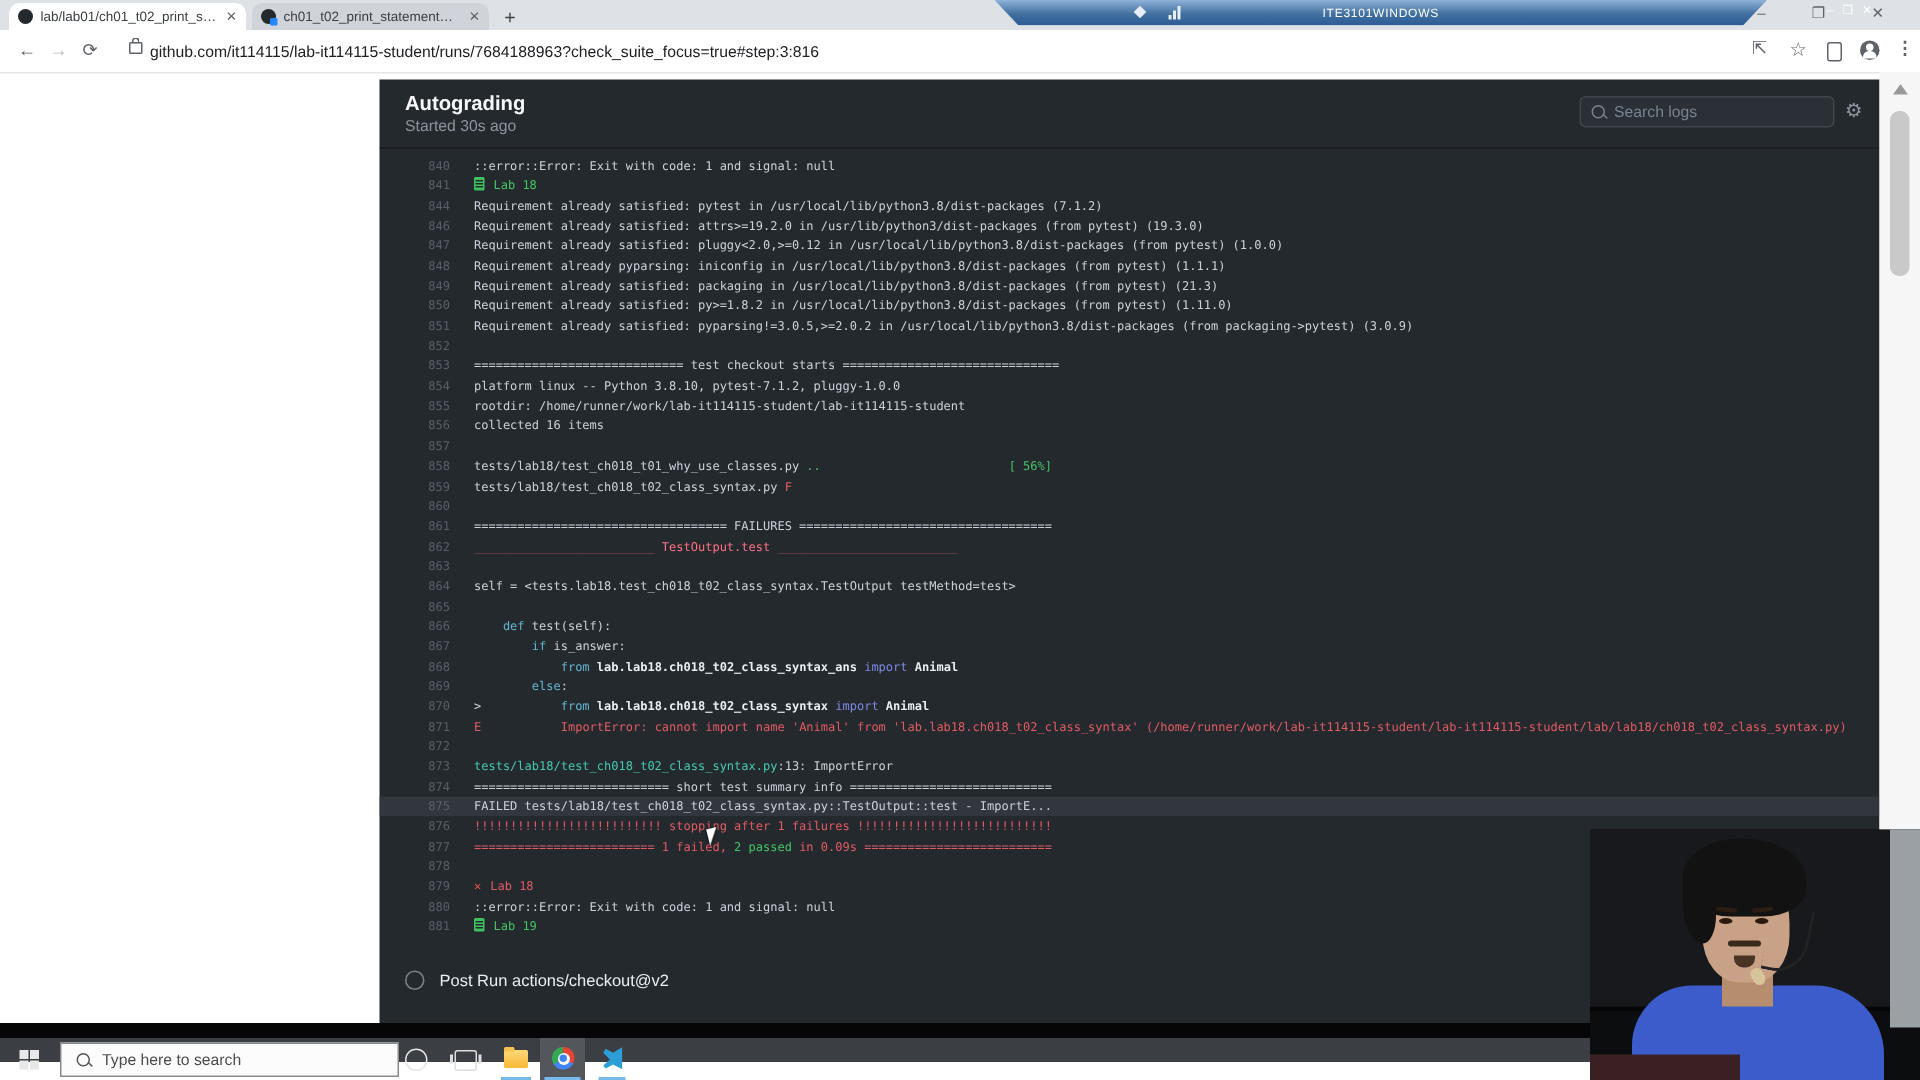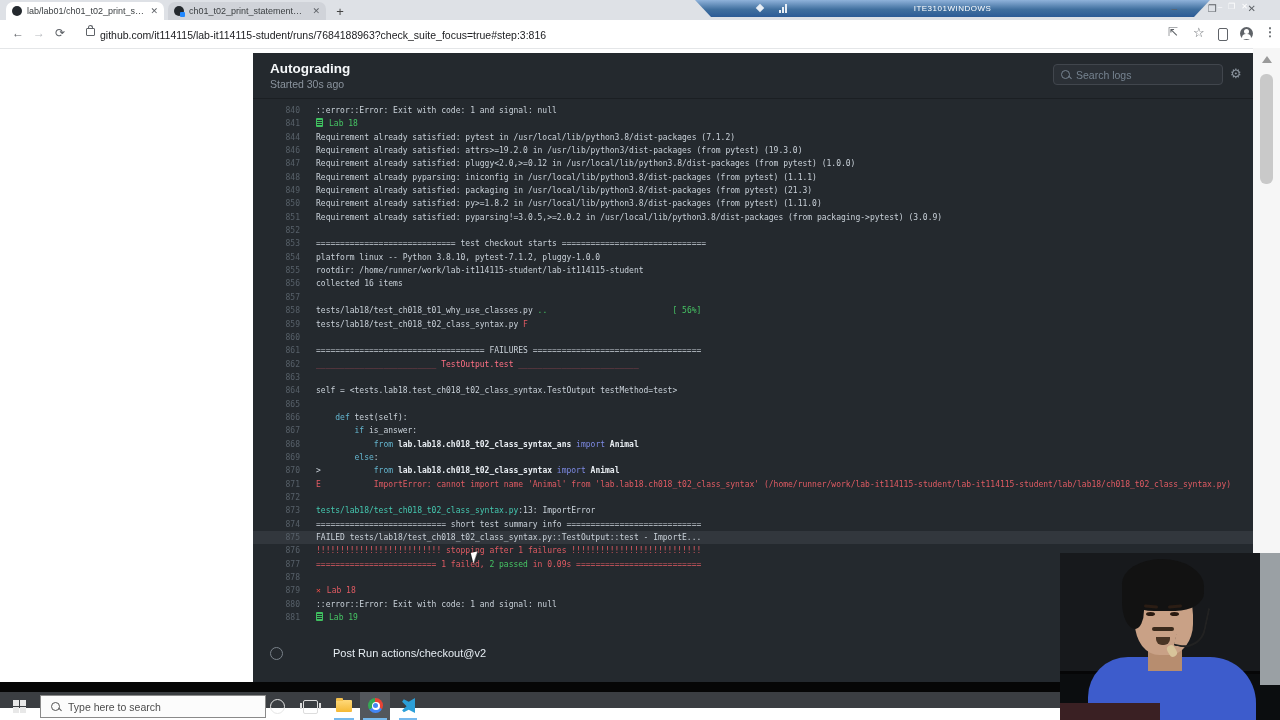--- a/index.html
+++ b/index.html
@@ -20,21 +20,21 @@
   .newtab{top:4px;left:332px;font-size:13px;color:#444;width:16px;height:16px;text-align:center;line-height:15px;}
 
   .navbar{left:0;top:20px;width:1280px;height:28px;background:#fff;border-bottom:1px solid #e4e6e8;}
   .navico{top:26px;font-size:12px;color:#5f6368;}
   .urltext{top:29px;left:100px;font-size:10.5px;color:#202124;white-space:nowrap;}
   .lock{top:28px;left:86px;width:7px;height:6px;border:1px solid #5f6368;border-radius:1px;}
   .lock:before{content:"";position:absolute;left:1px;top:-4px;width:3px;height:3px;border:1px solid #5f6368;
                border-bottom:none;border-radius:3px 3px 0 0;}
 
   
-  .vmbar{left:695px;top:0;width:515px;height:17px;
+  .vmbar{left:663px;top:0;width:515px;height:17px;
          background:linear-gradient(#8fb2da,#41709f 55%,#2c5b96);
          clip-path:polygon(0 0,100% 0,calc(100% - 16px) 100%,16px 100%);
          color:#fff;font-size:8px;display:flex;align-items:center;}
   .vmtitle{position:absolute;left:0;right:0;text-align:center;letter-spacing:.5px;}
   .vmpin{position:absolute;left:62px;top:5px;width:6px;height:6px;background:#e8eef5;transform:rotate(45deg);}
   .sigbars{position:absolute;left:84px;bottom:4px;display:flex;align-items:flex-end;gap:1px;}
   .sigbars i{display:block;width:2px;background:#e8eef5;}
   .vmctrls{position:absolute;right:26px;top:2px;font-size:8px;letter-spacing:6px;color:#fff;}
   .winctrls{top:3px;right:10px;font-size:10px;color:#5f6368;letter-spacing:14px;}
 
@@ -58,21 +58,21 @@
   .c-t{color:#c9d1d9}.c-g{color:#46c464}.c-r{color:#e05b63}.c-rb{color:#ff7084}
   .c-rd{color:#a04a55}.c-k{color:#64b5cf}.c-k2{color:#7d8ae4}
   .c-m{color:#e8edf2;font-weight:bold}.c-tl{color:#45c8b0}
   .li{display:inline-block;margin-right:6px;}
   .li.log-group-icon{width:7px;height:9px;vertical-align:-1px;background:
       linear-gradient(#3fbf5f,#3fbf5f);border-radius:1px;position:relative;}
   .li.log-group-icon:after{content:"";position:absolute;left:1px;top:2px;width:5px;height:1px;
       background:#24292e;box-shadow:0 2px 0 #24292e,0 4px 0 #24292e;}
   .li.red-x-icon{color:#f85149;font-size:8px;}
 
-  .poststep{position:absolute;left:17px;top:594px;display:flex;color:#e6edf3;font-size:11px;gap:40px;}
+  .poststep{position:absolute;left:17px;top:594px;display:flex;align-items:center;color:#e6edf3;font-size:11px;}
   .step-circle{width:11px;height:11px;border:1.5px solid #7a828a;border-radius:50%;margin-right:10px;flex:none;}
 
   
   .scrollstrip{left:1253px;top:48px;width:27px;height:634px;background:#f6f6f6;}
   .scroll-up{position:absolute;left:9px;top:8px;width:0;height:0;border-left:5px solid transparent;
              border-right:5px solid transparent;border-bottom:7px solid #9a9a9a;}
   .scroll-thumb{position:absolute;left:7px;top:26px;width:13px;height:110px;background:#c9c9c9;border-radius:6px;}
 
   
   .blackband{left:0;top:682px;width:1280px;height:10px;background:#060606;}

